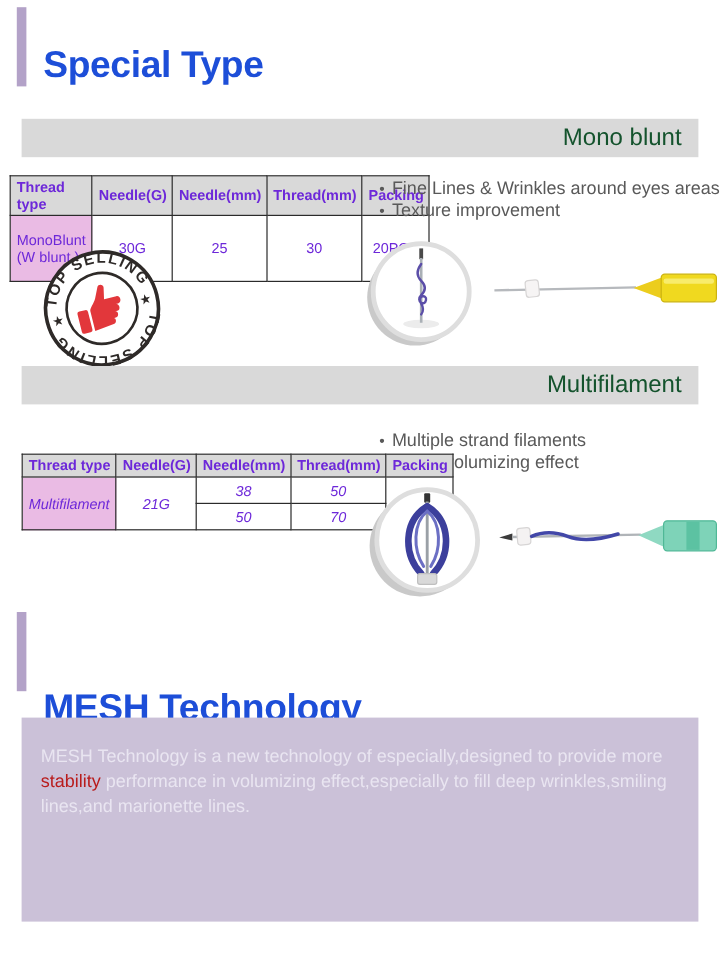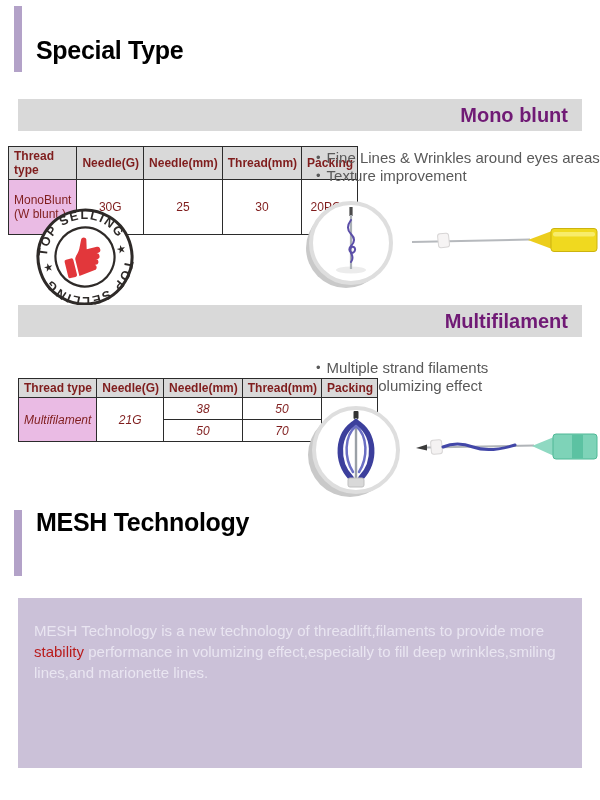--- a/index.html
+++ b/index.html
@@ -3,29 +3,29 @@
 <meta charset="utf-8">
 <style>
   * { margin:0; padding:0; box-sizing:border-box; }
   html,body { background:#fff; }
   body { font-family:"Liberation Sans", sans-serif; }
   .page {
     position:relative; width:600px; height:800px; background:#ffffff;
     overflow:hidden; margin:0 auto;
   }
   .head-bar { position:absolute; width:8px; background:#b3a2c8; }
-  .head-title { position:absolute; font-weight:bold; color:#000000; font-size:25px; letter-spacing:-0.3px; }
+  .head-title { position:absolute; font-weight:bold; color:#1d4ed8; font-size:31px; letter-spacing:-0.3px; }
   
   .banner {
     position:absolute; left:18px; width:564px; height:32px; background:#d9d9d9;
     display:flex; align-items:center; justify-content:flex-end; padding-right:14px;
   }
-  .banner span { color:#701a75; font-weight:bold; font-size:20px; }
+  .banner span { color:#14532d; font-weight:normal; font-size:20px; }
   
-  table { border-collapse:collapse; font-size:12px; color:#7f1d1d; }
+  table { border-collapse:collapse; font-size:12px; color:#6d28d9; }
   th, td { border:1px solid #2b2b2b; text-align:center; vertical-align:middle; padding:2px 4px; }
   th { background:#d9d9d9; font-weight:bold; text-align:left; padding-left:5px; height:18px; }
   .cell-pink { background:#eabbe4; text-align:left; padding:13px 5px; }
   .t1 { position:absolute; left:8px; top:146px; }
   .t1 td { height:38px; }
   .t2 { position:absolute; left:18px; top:378px; }
   .t2 td { height:22px;font-style:italic; }
   .jrow { display:flex; justify-content:space-between; }
   
   .bullets { position:absolute; color:#595959; font-size:15px; line-height:18px; }
@@ -181,19 +181,19 @@
     <polygon points="116,50 127,46.5 127,52.5" fill="#3b3b3b"></polygon>
     <line x1="127" y1="49.5" x2="234" y2="47.5" stroke="#b0b4b8" stroke-width="2"></line>
     <rect x="131" y="42" width="11" height="14" rx="2.5" fill="#f4f2f2" stroke="#d7d5d5" transform="rotate(-5 136 49)"></rect>
     <path d="M143 49 q 14 -6 30 0 t 42 -2" fill="none" stroke="#4247a8" stroke-width="3" stroke-linecap="round"></path>
     <polygon points="232,48 254,39 254,58" fill="#8fd9c2"></polygon>
     <rect x="253" y="36" width="44" height="25" rx="3" fill="#7ed3b8" stroke="#4fb896"></rect>
     <rect x="272" y="36.8" width="11" height="23.4" fill="#5cc2a2"></rect>
   </svg>
 
   <div class="head-bar" style="left:14px; top:510px; height:66px;"></div>
-  <div class="head-title" style="left:36px; top:508px;">MESH Technology</div>
+  <div class="head-title" style="left:36px; top:572px;">MESH Technology</div>
 
   <div class="mesh-box">
-    <p><span>MESH Technology is a new technology of threadlift,filaments to provide more </span><span class="emph">stability</span><span> performance in volumizing effect,especially to fill deep wrinkles,smiling lines,and marionette lines.</span></p>
+    <p><span>MESH Technology is a new technology of especially,designed to provide more </span><span class="emph">stability</span><span> performance in volumizing effect,especially to fill deep wrinkles,smiling lines,and marionette lines.</span></p>
   </div>
 
 </div>
 
 </body></html>

